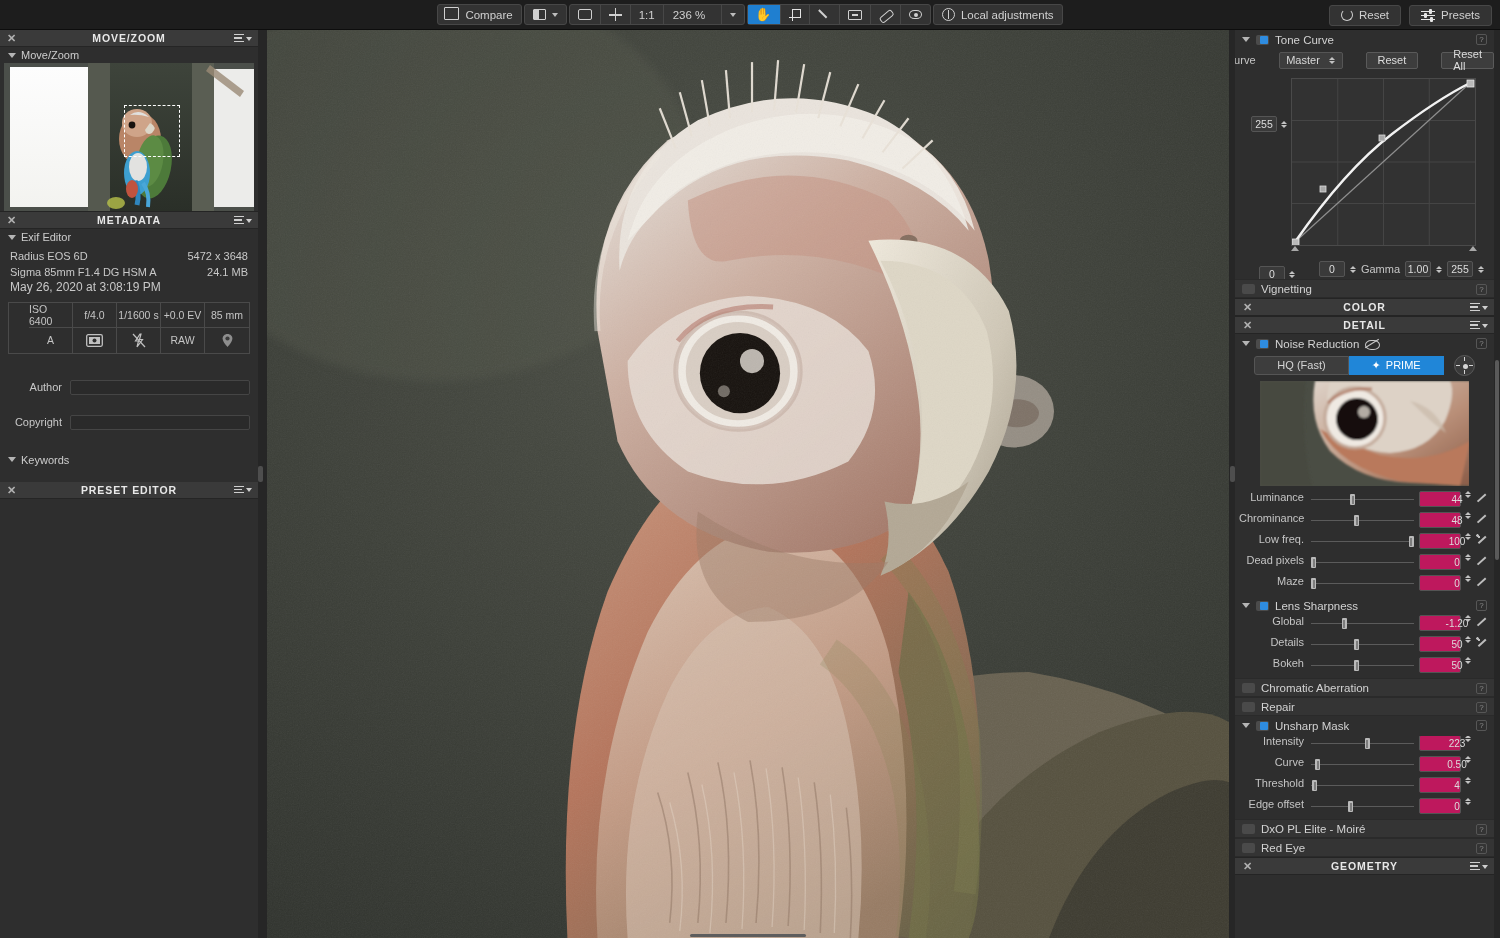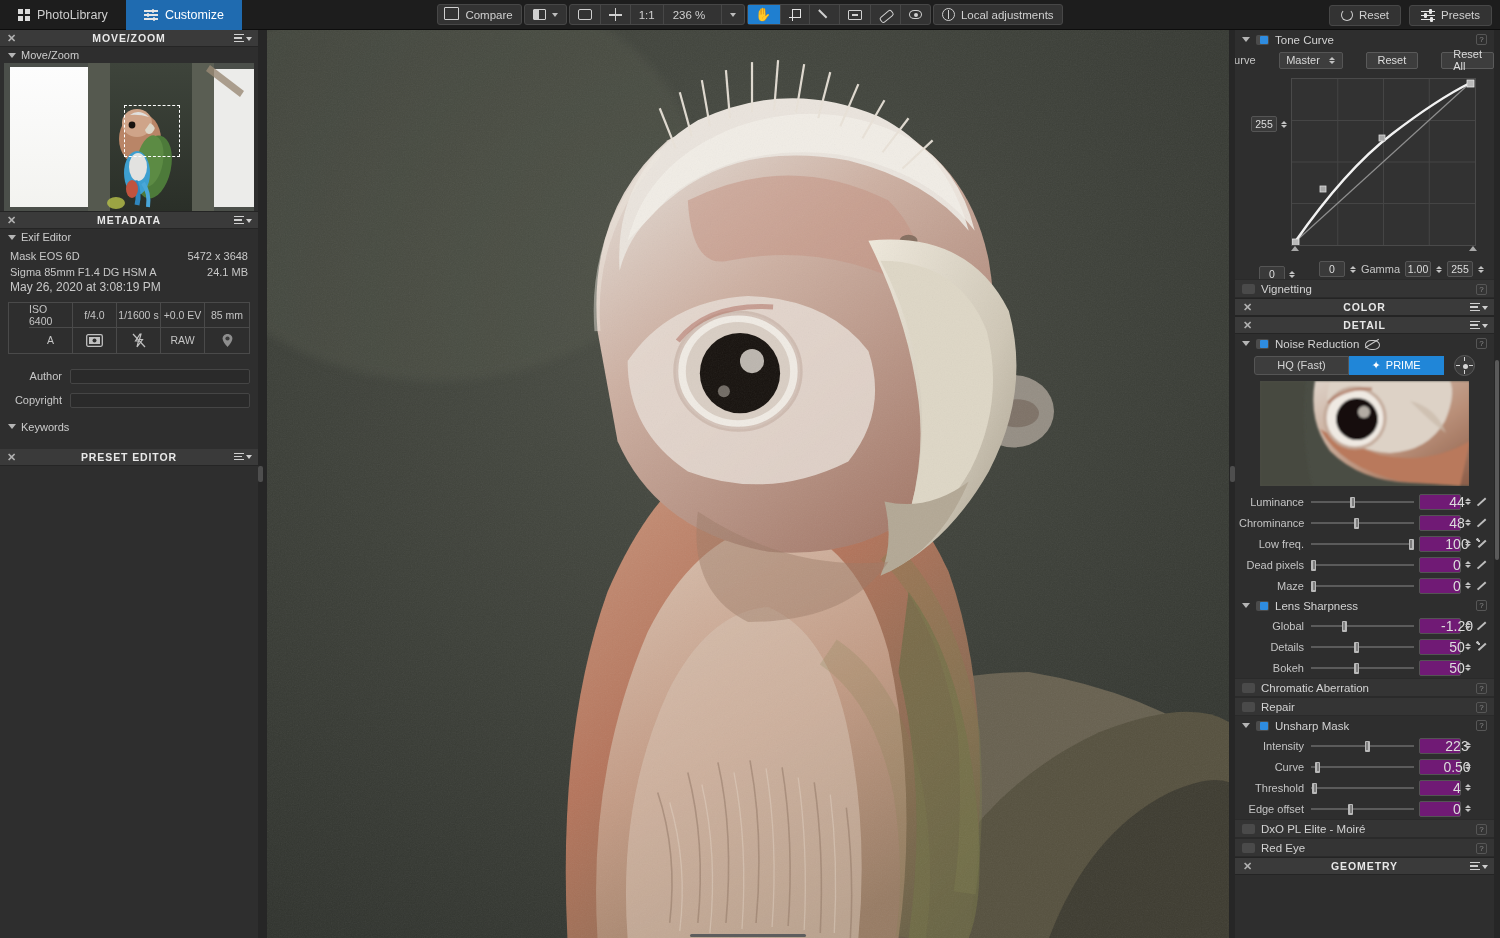--- a/index.html
+++ b/index.html
@@ -123,21 +123,21 @@
   .md-row { display:flex; justify-content:space-between; font-size:11px; color:#c8c8c8; line-height:15.5px; }
   .md-line { font-size:12px; color:#c8c8c8; line-height:15.5px; }
   .exif-grid { margin:6px 8px 0 8px; border:1px solid #4a4a4a; display:grid; grid-template-columns:repeat(5,1fr);padding-left:20px; }
   .exif-cell {
     height:25px; display:flex; align-items:center; justify-content:center;
     border-right:1px solid #4a4a4a; border-bottom:1px solid #4a4a4a;
     font-size:10.5px; color:#c5c5c5;
   }
   .exif-grid .exif-cell:nth-child(5n){ border-right:none; }
   .exif-grid .exif-cell:nth-child(n+6){ border-bottom:none; }
-  .fieldrow { display:flex; align-items:center; margin:5px 8px; height:19px;justify-content:flex-end; }
+  .fieldrow { display:flex; align-items:center; margin:16px 8px; height:19px;justify-content:flex-end; }
   .fieldrow .lbl { width:62px; text-align:right; font-size:11px; color:#c8c8c8; padding-right:8px; }
   .fieldrow .inp { flex:1; height:15px; background:#2a2a2a; border:1px solid #454545; border-radius:2px; }
   .kwbox { margin:2px 8px 0 8px; }
   .kw-inp { height:17px; background:#2a2a2a;border:1px solid #454545;border-radius:2px;display:flex;align-items:center;padding-left:5px;color:#777;font-size:11px; }
   .kw-list { height:20px; border:1px solid #454545; border-top:none; background:#2a2a2a; position:relative; }
   .kw-list:after{content:"";position:absolute;left:6px;bottom:4px;width:14px;height:1.5px;background:#777;}
   .divider { height:1px; background:#242424; }
 
   
   .center { position:absolute; left:258px; top:30px; right:265px; bottom:0; background:#262626; }
@@ -184,27 +184,27 @@
   .spin i:first-child{border-bottom:3.5px solid #c2c2c2;}
   .spin i:last-child{border-top:3.5px solid #c2c2c2;}
   .cc-btn{height:17px;padding:0 11px;background:#3d3d3d;border:1px solid #5a5a5a;border-radius:2px;color:#ddd;font-size:11px;display:flex;align-items:center;cursor:pointer;}
 
   .curvearea{position:relative;height:185px;margin:3px 6px 0 6px;}
   .num-box{height:16px;min-width:26px;background:#3a3a3a;border:1px solid #555;border-radius:2px;display:flex;align-items:center;justify-content:center;color:#ddd;font-size:10.5px;}
   .curve-box{position:absolute;left:50px;top:4px;width:185px;height:168px;background:#323232;border:1px solid #4a4a4a;}
   .curvefoot{display:flex;align-items:center;justify-content:flex-end;gap:5px;height:20px;padding-right:10px;}
 
   
-  .slider-row{display:flex;align-items:center;height:21px;padding-left:4px;}
+  .slider-row{display:flex;height:21px;padding-left:4px;}
   .sl-label{width:72px;text-align:right;padding-right:7px;font-size:11px;color:#c4c4c4;}
   .sl-track{position:relative;flex:1;height:16px;margin-right:5px;}
   .sl-track:before{content:"";position:absolute;left:0;right:0;top:7.5px;height:1.5px;background:#5b5b5b;}
   .sl-knob{position:absolute;top:3px;width:5px;height:11px;background:#b9b9b9;border-radius:1px;}
   .sl-knob:after{content:"";position:absolute;left:1.5px;top:1.5px;width:2px;height:8px;background:#7d7d7d;}
-  .sl-val{width:42px;height:16px;background:#701a75;border:1px solid #545454;border-radius:2px;display:flex;align-items:center;justify-content:center;font-size:14px;color:#dcdcdc;padding-left:34px;}
+  .sl-val{width:42px;height:16px;background:#be185d;border:1px solid #545454;border-radius:2px;display:flex;align-items:center;justify-content:center;font-size:10px;color:#dcdcdc;padding-left:34px;}
   .sl-spin{margin:0 4px;}
   .sl-tool{width:13px;height:13px;position:relative;margin-right:6px;}
   .pencil:before{content:"";position:absolute;left:1px;top:5.5px;width:11px;height:1.6px;background:#bdbdbd;transform:rotate(-42deg);}
   .wand:before{content:"";position:absolute;left:2px;top:5.5px;width:10px;height:1.6px;background:#bdbdbd;transform:rotate(-42deg);}
   .wand:after{content:"";position:absolute;left:0px;top:0px;width:5px;height:5px;background:radial-gradient(circle,#bdbdbd 1px,transparent 1.6px),radial-gradient(circle at 80% 80%,#bdbdbd 1px,transparent 1.6px);}
 
   .seg-row{display:flex;align-items:center;justify-content:center;gap:0;height:24px;padding:2px 0;}
   .seg{height:19px;display:flex;align-items:center;justify-content:center;gap:5px;padding:0 22px;background:#3d3d3d;border:1px solid #555;color:#d4d4d4;font-size:11px;cursor:pointer;}
   .seg.on{background:#2086d8;border-color:#2086d8;color:#fff;}
   .seg:first-child{border-radius:3px 0 0 3px;}
@@ -218,42 +218,20 @@
   .target-btn i:nth-child(4){top:9.5px;right:1px;height:1.2px;width:4px;}
 
   .nr-preview{margin:4px 25px 5px 25px;height:105px;overflow:hidden;position:relative;background:#222;}
 </style>
 </head>
 <body>
 
 <div class="app">
 
   <div class="topbar">
-    <div class="tb-left">
-      <div class="modebtn">
-        <span class="grid-icon">
-            <i></i>
-            <i></i>
-            <i></i>
-            <i></i>
-          </span>
-        <span>PhotoLibrary</span>
-      </div>
-      <div class="modebtn active">
-        <span class="slider-icon">
-            <i></i>
-            <i></i>
-            <i></i>
-            <b></b>
-            <b></b>
-            <b></b>
-          </span>
-        <span>Customize</span>
-      </div>
-    </div>
 
     <div class="tb-center">
       <div class="grp">
         <div class="gbtn">
           <span class="ico ic-compare"></span>
           <span>Compare</span>
         </div>
       </div>
       <div class="grp">
         <div class="gbtn">
@@ -397,21 +375,21 @@
         <span class="dd"></span>
       </span>
     </div>
     <div class="sub-head">
       <span class="tri"></span>
       <span>Exif Editor</span>
     </div>
 
     <div class="md">
       <div class="md-row">
-        <span>Mask EOS 6D</span>
+        <span>Radius EOS 6D</span>
         <span>5472 x 3648</span>
       </div>
       <div class="md-row">
         <span>Sigma 85mm F1.4 DG HSM A</span>
         <span>24.1 MB</span>
       </div>
       <div class="md-line">May 26, 2020 at 3:08:19 PM</div>
     </div>
 
     <div class="exif-grid">

